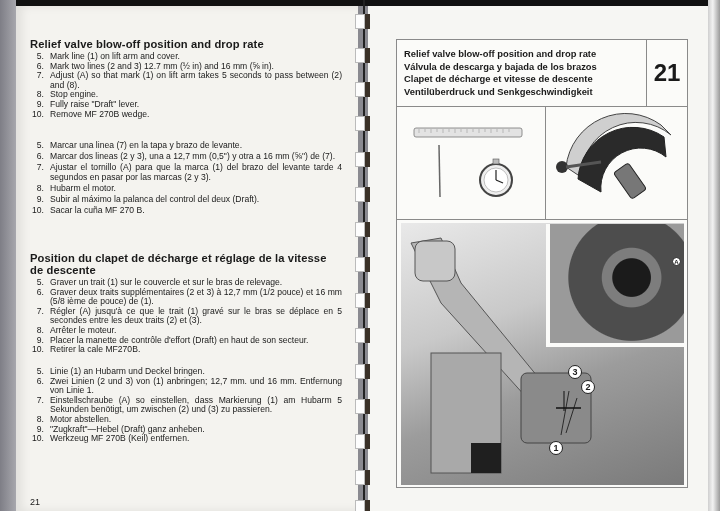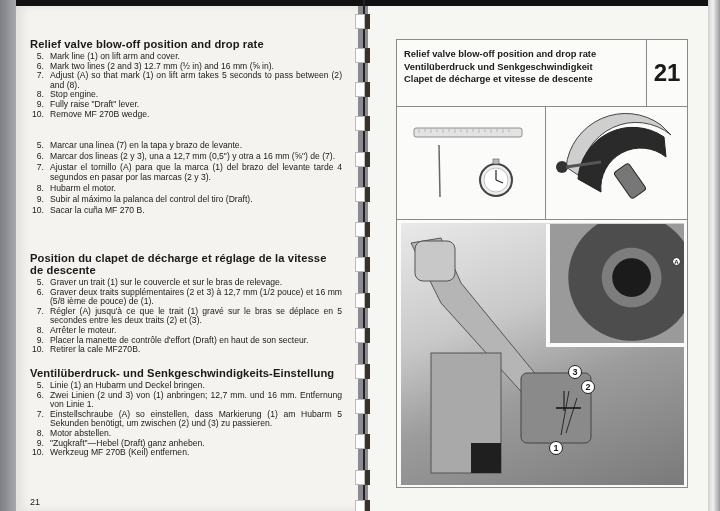--- a/index.html
+++ b/index.html
@@ -105,21 +105,21 @@
     <li>
         <span class="n">7.</span>
         <span class="t">Ajustar el tornillo (A) para que la marca (1) del brazo del levante tarde 4 segundos en pasar por las marcas (2 y 3).</span>
       </li>
     <li>
         <span class="n">8.</span>
         <span class="t">Hubarm el motor.</span>
       </li>
     <li>
         <span class="n">9.</span>
-        <span class="t">Subir al máximo la palanca del control del tiro (Draft).</span>
+        <span class="t">Subir al máximo la palanca del control del deux (Draft).</span>
       </li>
     <li>
         <span class="n">10.</span>
         <span class="t">Sacar la cuña MF 270 B.</span>
       </li>
   </ul>
 </div>
 
 <div class="section" style="top:252px;">
   <h2>Position du clapet de décharge et réglage de la vitesse de descente</h2>
@@ -145,21 +145,20 @@
         <span class="t">Placer la manette de contrôle d'effort (Draft) en haut de son secteur.</span>
       </li>
     <li>
         <span class="n">10.</span>
         <span class="t">Retirer la cale MF270B.</span>
       </li>
   </ul>
 </div>
 
 <div class="section" style="top:367px;">
-  <h2>Ventilüberdruck- und Senkgeschwindigkeits-Einstellung</h2>
   <ul class="steps">
     <li>
         <span class="n">5.</span>
         <span class="t">Linie (1) an Hubarm und Deckel bringen.</span>
       </li>
     <li>
         <span class="n">6.</span>
         <span class="t">Zwei Linien (2 und 3) von (1) anbringen; 12,7 mm. und 16 mm. Entfernung von Linie 1.</span>
       </li>
     <li>
@@ -182,22 +181,23 @@
 </div>
 
 <div class="page-num">21</div>
 
 <div class="page-right"></div>
 <div class="edge-right"></div>
 
 <div class="title-box">
   <div class="title-lines">
     <div>Relief valve blow-off position and drop rate</div>
+    <div>Válvula de descarga y bajada de los brazos</div>
+    <div>Clapet de décharge et vitesse de descente</div>
     <div>Ventilüberdruck und Senkgeschwindigkeit</div>
-    <div>Clapet de décharge et vitesse de descente</div>
   </div>
   <div class="title-divider"></div>
   <div class="title-num">21</div>
 </div>
 
 <div class="tools-box">
   <svg width="148" height="112" style="position:absolute;left:0;top:0;">
     <rect x="17" y="21" width="108" height="9" rx="2" fill="#e3e3e3" stroke="#777" stroke-width="0.8"></rect>
     <g stroke="#888" stroke-width="0.5">
       <line x1="22" y1="22" x2="22" y2="26"></line>

